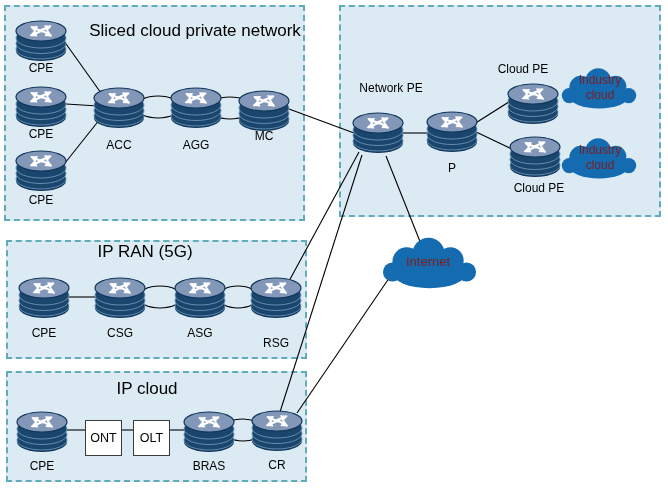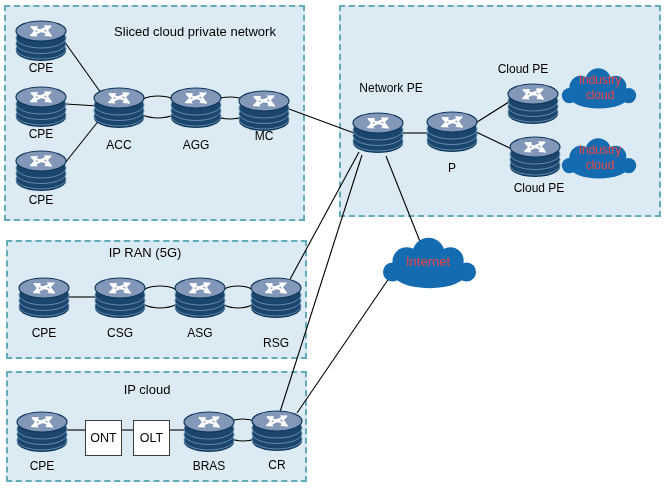--- a/index.html
+++ b/index.html
@@ -11,21 +11,21 @@
   }
   .gbox{
     position:absolute;
     background:#dcebf3;
     border:2px dashed #62abba;
     box-sizing:border-box;
   }
   .gtitle{
     position:absolute;
     transform:translate(-50%,-50%);
-    font-size:13px;
+    font-size:17px;
     white-space:nowrap;
     color:#000;
     z-index:4;
   }
   #wires{position:absolute;left:0;top:0;z-index:2;}
   #wires line, #wires ellipse{stroke:#000;stroke-width:1.1;fill:none;}
   .node{position:absolute;width:52px;height:44px;z-index:3;}
   .node svg{display:block;width:52px;height:44px;}
   .nlabel{
     position:absolute;
@@ -44,21 +44,21 @@
     display:flex;align-items:center;justify-content:center;
     font-size:12.5px;color:#000;
     z-index:3;
   }
   .cloud{position:absolute;z-index:3;color:#146bb0;}
   .cloud svg{display:block;width:100%;height:100%;}
   .cloudlabel{
     position:absolute;
     transform:translate(-50%,-50%);
     text-align:center;
-    color:#ef4444;
+    color:#7f1d1d;
     z-index:4;
     line-height:1.25;
   }
   .cloudlabel.small{font-size:12px;width:62px;}
   .cloudlabel.big{font-size:13px;}
   #defs-svg{position:absolute;width:0;height:0;}
 </style>
 </head>
 <body>
 

